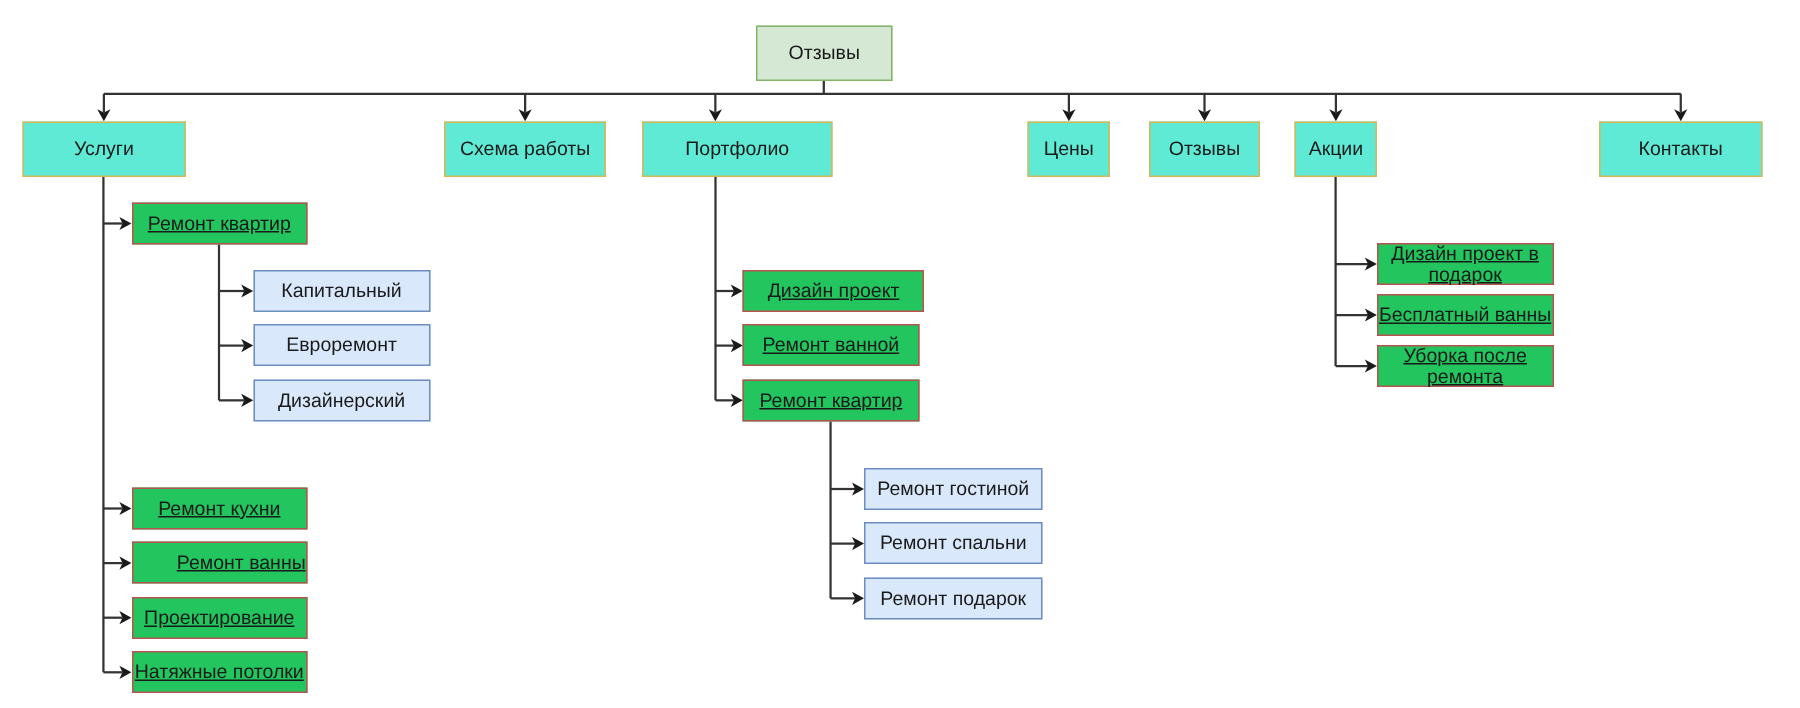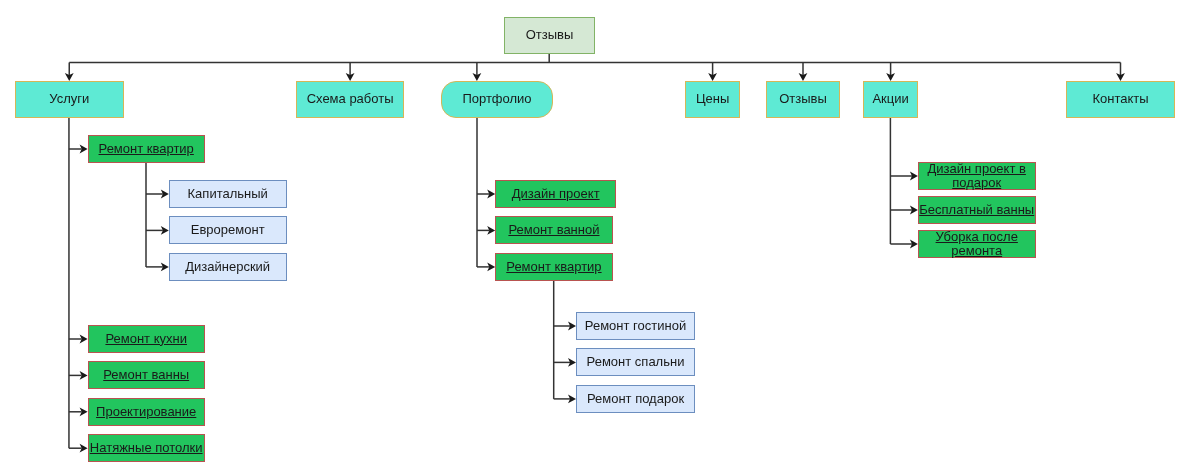--- a/index.html
+++ b/index.html
@@ -86,21 +86,21 @@
   <div id="nodes">
       <div class="node n-green" style="left: 504px; top: 17px; width: 91px; height: 37px;">
         <span>Отзывы</span>
       </div>
       <div class="node n-yellow" style="left: 15px; top: 81px; width: 108.5px; height: 37px;">
         <span>Услуги</span>
       </div>
       <div class="node n-yellow" style="left: 295.8px; top: 81px; width: 108.6px; height: 37px;">
         <span>Схема работы</span>
       </div>
-      <div class="node n-yellow" style="left: 441px; top: 81px; width: 112px; height: 37px; border-radius: 15px;">
+      <div class="node n-yellow" style="left: 428px; top: 81px; width: 127px; height: 37px;">
         <span>Портфолио</span>
       </div>
       <div class="node n-yellow" style="left: 685.4px; top: 81px; width: 54.4px; height: 37px;">
         <span>Цены</span>
       </div>
       <div class="node n-yellow" style="left: 766.4px; top: 81px; width: 73.2px; height: 37px;">
         <span>Отзывы</span>
       </div>
       <div class="node n-yellow" style="left: 863.4px; top: 81px; width: 54.4px; height: 37px;">
         <span>Акции</span>
@@ -116,21 +116,21 @@
       </div>
       <div class="node n-blue" style="left: 168.8px; top: 216.4px; width: 117.8px; height: 28px;">
         <span>Евроремонт</span>
       </div>
       <div class="node n-blue" style="left: 168.8px; top: 252.9px; width: 117.8px; height: 28px;">
         <span>Дизайнерский</span>
       </div>
       <div class="node n-pink" style="left: 87.6px; top: 325px; width: 117.2px; height: 28px;">
         <span>Ремонт кухни</span>
       </div>
-      <div class="node n-pink" style="left: 87.6px; top: 361.4px; width: 117.2px; height: 28px;">
+      <div class="node n-pink" style="left: 87.6px; top: 361.4px; width: 117.2px; height: 28px; justify-content: flex-end;">
         <span>Ремонт ванны</span>
       </div>
       <div class="node n-pink" style="left: 87.6px; top: 397.8px; width: 117.2px; height: 28px;">
         <span>Проектирование</span>
       </div>
       <div class="node n-pink" style="left: 87.6px; top: 434.2px; width: 117.2px; height: 28px;">
         <span>Натяжные потолки</span>
       </div>
       <div class="node n-pink" style="left: 495.2px; top: 180px; width: 121px; height: 28px; justify-content: center;">
         <span>Дизайн проект</span>

